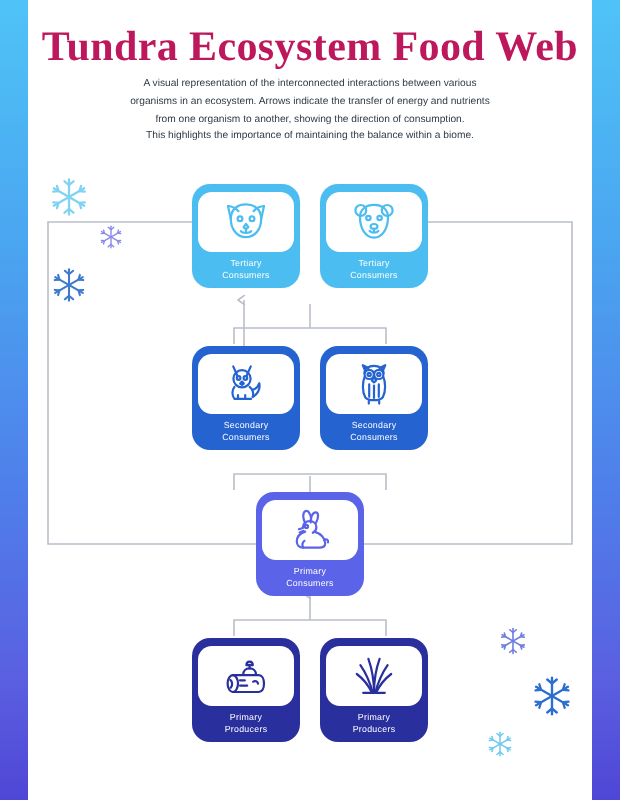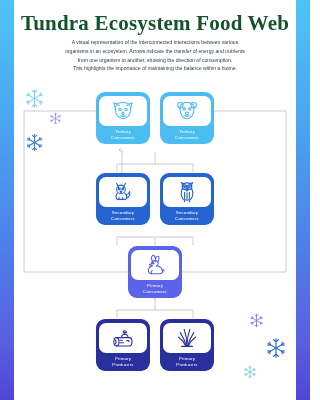--- a/index.html
+++ b/index.html
@@ -24,21 +24,21 @@
   .edge.right{right:0;}
 
   
   .title{
     position:absolute;left:0;right:0;top:12px;
     text-align:center;
     font-family:"Liberation Serif", serif;
     font-size:21px;
     font-weight:700;
     letter-spacing:.2px;
-    color:#14532d;
+    color:#be185d;
     line-height:1.12;
   }
   .desc{
     position:absolute;left:30px;width:250px;top:38px;
     text-align:center;
     font-size:5.1px;
     line-height:1.72;
     color:#2f3a46;
   }
   .desc div{white-space:nowrap;}

